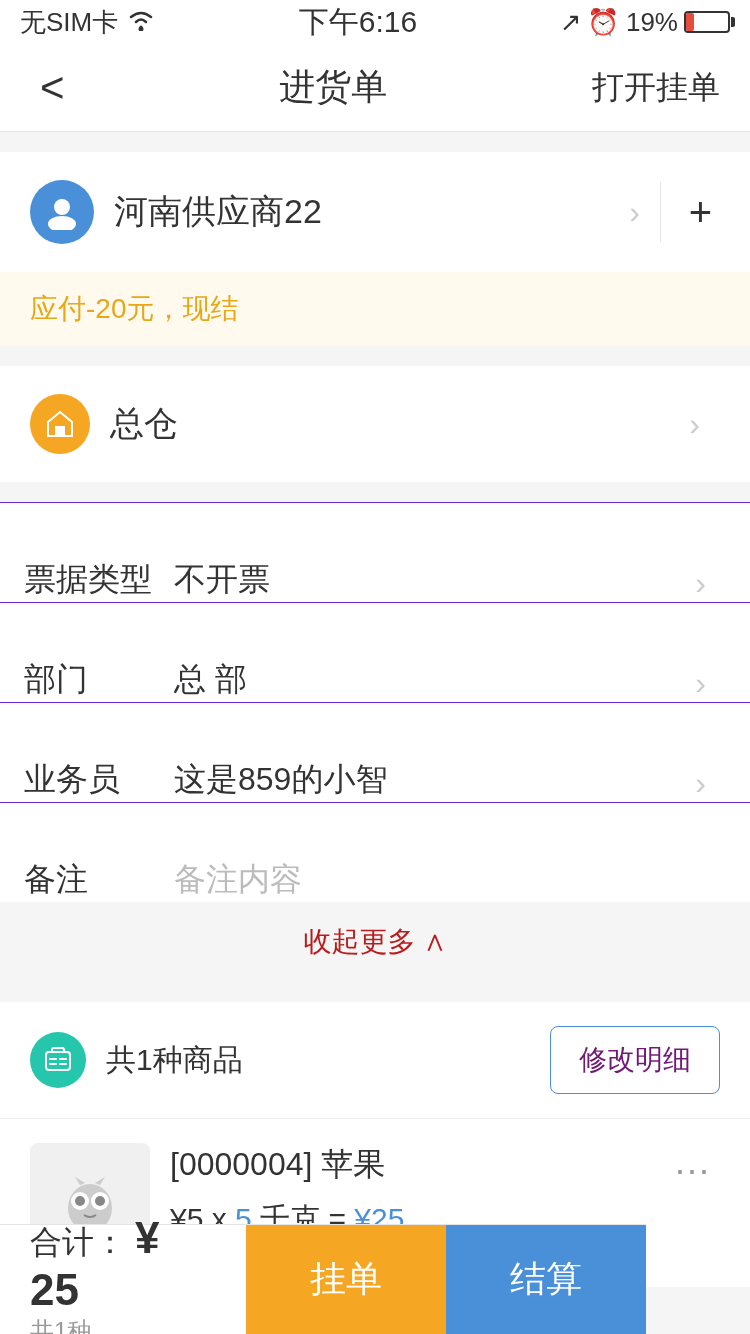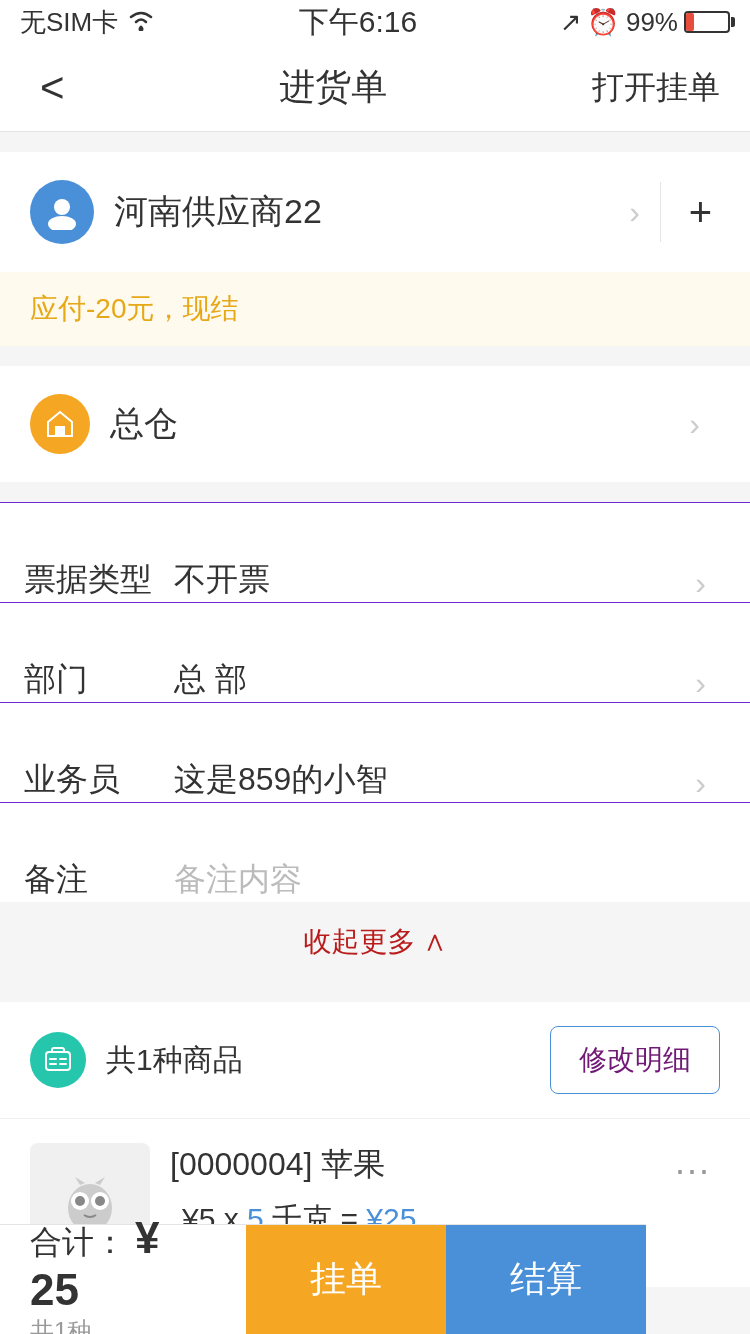--- a/index.html
+++ b/index.html
@@ -263,21 +263,20 @@
       flex: 1;
     }
     .product-name {
       font-size: 32px;
       color: #333;
       margin-bottom: 12px;
     }
     .product-calc {
       font-size: 30px;
       color: #333;
-      margin-left: 12px;
     }
     .product-calc span.highlight {
       color: #4a90d9;
     }
     .product-calc span.total {
       color: #4a90d9;
     }
     .product-more {
       color: #999;
       font-size: 36px;
@@ -347,21 +346,21 @@
         <path d="M10 13 Q15 8 20 13" stroke="#333" stroke-width="2.5" fill="none" stroke-linecap="round"></path>
         <path d="M5 8 Q15 0 25 8" stroke="#333" stroke-width="2.5" fill="none" stroke-linecap="round"></path>
         <circle cx="15" cy="20" r="2.5" fill="#333"></circle>
       </svg>
     </span>
   </div>
   <div class="status-center">下午6:16</div>
   <div class="status-right">
     <span>↗</span>
     <span>⏰</span>
-    <span>99%</span>
+    <span>19%</span>
     <span class="battery-icon">
       <span class="battery-fill"></span>
     </span>
   </div>
 </div>
 
 <div class="nav-bar">
   <span class="nav-back">&lt;</span>
   <span class="nav-title">进货单</span>
   <span class="nav-action">打开挂单</span>

